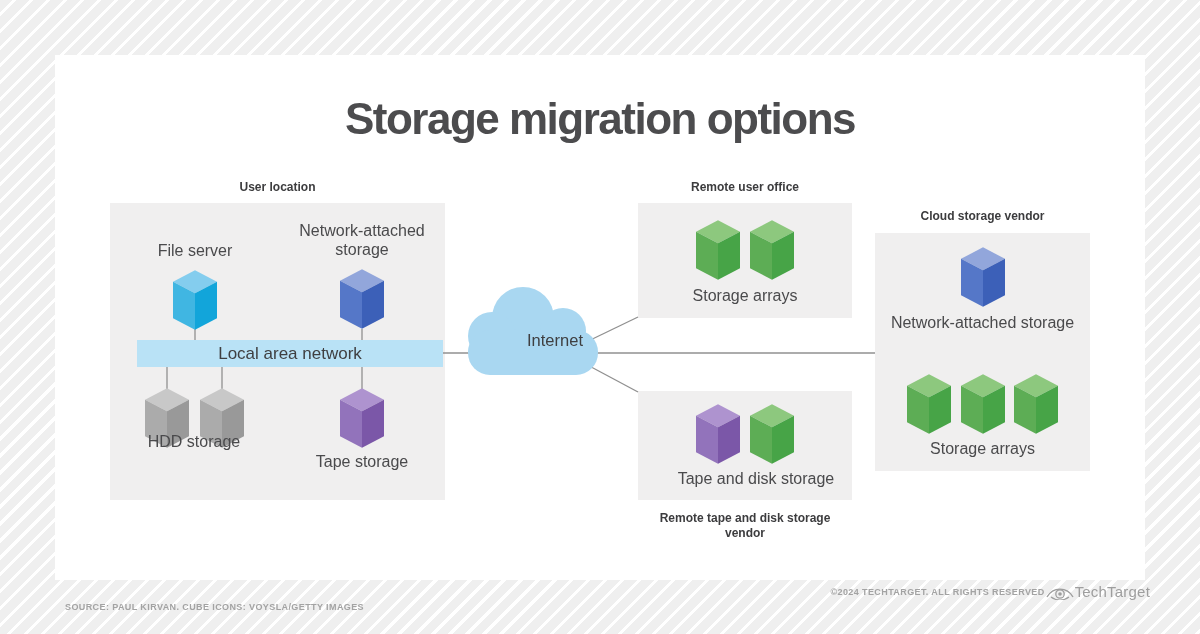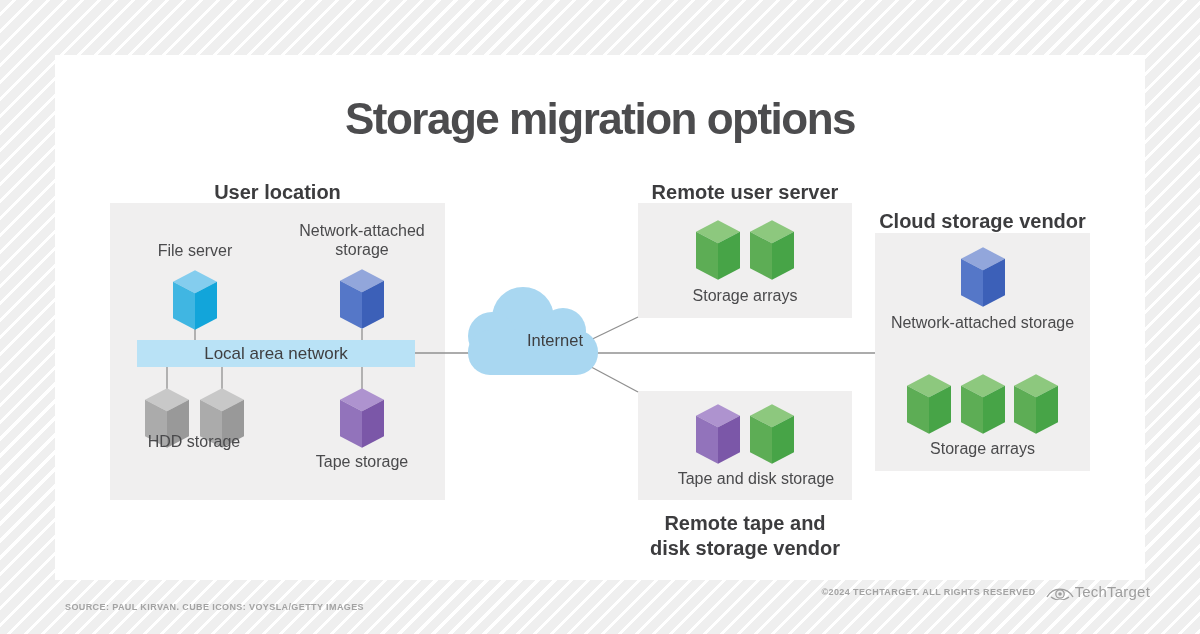--- a/index.html
+++ b/index.html
@@ -13,33 +13,33 @@
     position:absolute;left:0;top:94px;width:1200px;margin:0;text-align:center;
     font-size:44px;font-weight:bold;letter-spacing:-1.5px;color:#4c4c4e;
   }
   .panel{position:absolute;background:#f0efef;}
   .panel-user{left:110px;top:203px;width:335px;height:297px;}
   .panel-office{left:638px;top:203px;width:214px;height:115px;}
   .panel-tape{left:638px;top:391px;width:214px;height:109px;}
   .panel-cloud{left:875px;top:233px;width:215px;height:238px;}
   .wires{position:absolute;left:0;top:0;pointer-events:none;}
   .lbl{position:absolute;text-align:center;color:#4a4a4c;font-size:16px;line-height:1.2;}
-  .hdr{position:absolute;text-align:center;color:#3c3c3e;font-size:20px;font-weight:bold;line-height:1.25;}
+  .hdr{position:absolute;text-align:center;color:#3c3c3e;font-size:12px;font-weight:bold;line-height:1.25;}
   .lan{
-    position:absolute;left:137px;top:340px;width:278px;height:27px;background:#b9e2f6;
+    position:absolute;left:137px;top:340px;width:306px;height:27px;background:#b9e2f6;
     display:flex;align-items:center;justify-content:center;
     font-size:17px;color:#3f3f41;
   }
   .cube{position:absolute;}
   .internet-lbl{position:absolute;left:500px;top:331px;width:110px;text-align:center;font-size:16.5px;color:#3f3f41;}
   .foot-src{
     position:absolute;left:65px;top:602px;font-size:9px;font-weight:bold;
     letter-spacing:.4px;color:#a3a3a3;
   }
-  .foot-right{position:absolute;right:50px;top:583px;display:flex;align-items:flex-end;gap:9px;}
+  .foot-right{position:absolute;right:50px;top:583px;display:flex;align-items:flex-end;}
   .foot-copy{font-size:9px;font-weight:bold;letter-spacing:.4px;color:#a3a3a3;margin-bottom:3px;}
   .tt-logo{display:inline-flex;align-items:center;}
   .tt-word{font-size:15px;color:#9e9e9e;letter-spacing:.2px;}
 </style>
 </head>
 <body>
 
 <div class="canvas">
 
   <div class="sheet"></div>
@@ -65,21 +65,21 @@
     </g>
     <g fill="#a9d7f1">
       <circle cx="523" cy="318" r="31"></circle>
       <circle cx="563" cy="331" r="23"></circle>
       <circle cx="492" cy="336" r="24"></circle>
       <rect x="468" y="330" width="130" height="45" rx="22"></rect>
     </g>
   </svg>
 
   <div class="hdr" style="left:110px;top:180px;width:335px;">User location</div>
-  <div class="hdr" style="left:638px;top:180px;width:214px;">Remote user server</div>
+  <div class="hdr" style="left:638px;top:180px;width:214px;">Remote user office</div>
   <div class="hdr" style="left:875px;top:209px;width:215px;">Cloud storage vendor</div>
   <div class="hdr" style="left:645px;top:511px;width:200px;">Remote tape and disk storage vendor</div>
 
   <div class="lbl" style="left:130px;top:241px;width:130px;">File server</div>
   <div class="lbl" style="left:287px;top:221px;width:150px;">Network-attached storage</div>
 
   <svg class="cube" style="left:173px;top:270px;" width="44" height="60" viewBox="0 0 46 62">
     <polygon points="23,0 46,12 23,24 0,12" fill="#84cdee"></polygon>
     <polygon points="0,12 23,24 23,62 0,50" fill="#40b6e2"></polygon>
     <polygon points="23,24 46,12 46,50 23,62" fill="#12a5da"></polygon>

